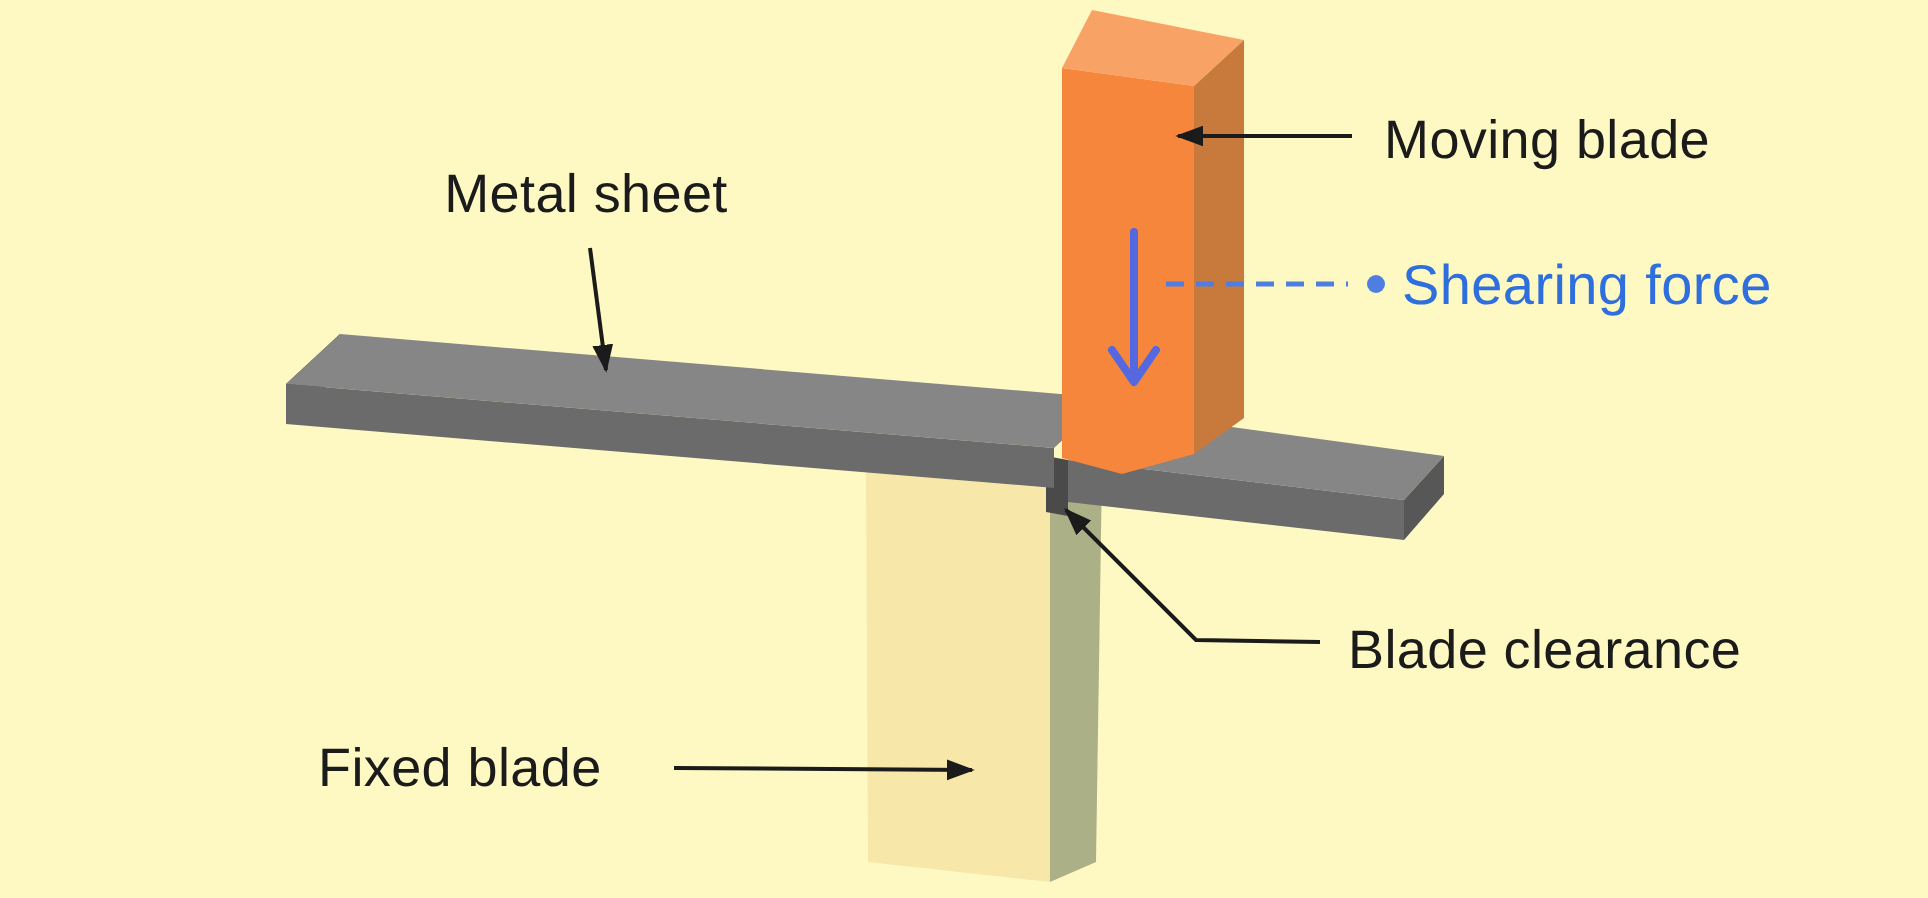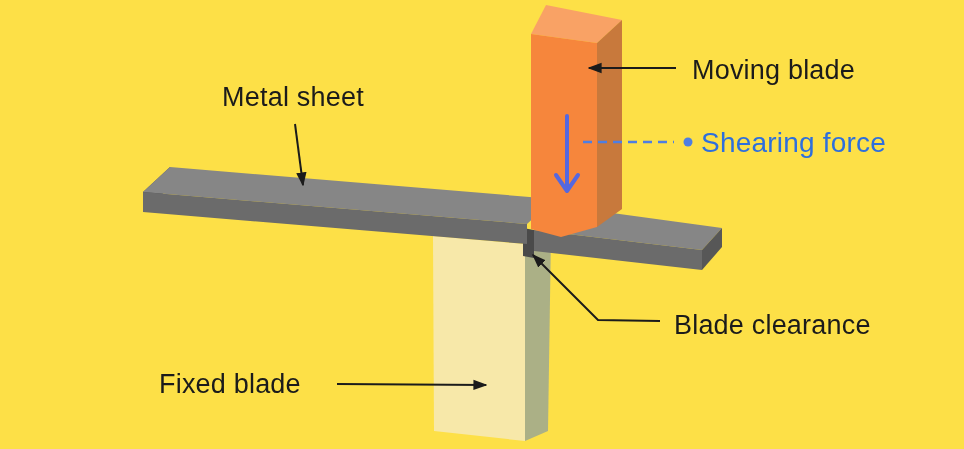--- a/index.html
+++ b/index.html
@@ -1,19 +1,19 @@
 <!DOCTYPE html>
 <html><head>
 <meta charset="utf-8">
 <style>
   html,body{margin:0;padding:0;background:#ffffff;}
   .canvas{
     position:relative;
     width:964px;height:449px;
-    background:#fde047;
+    background:#fef9c3;
     overflow:hidden;
     font-family:"Liberation Sans", sans-serif;
   }
   svg{display:block;}
   .lbl{
     font-family:"Liberation Sans", sans-serif;
     font-size:27px;
     letter-spacing:0.2px;
   }
   .lbl-blue{font-size:28px;}

